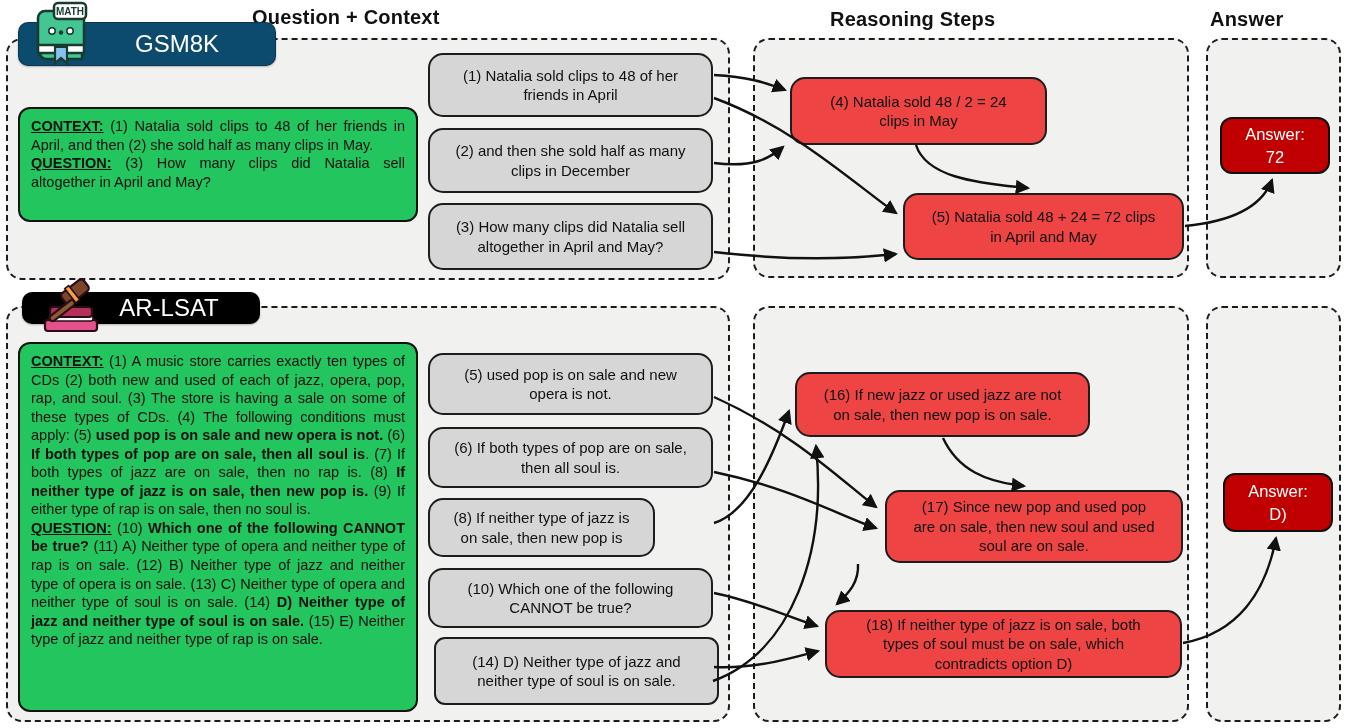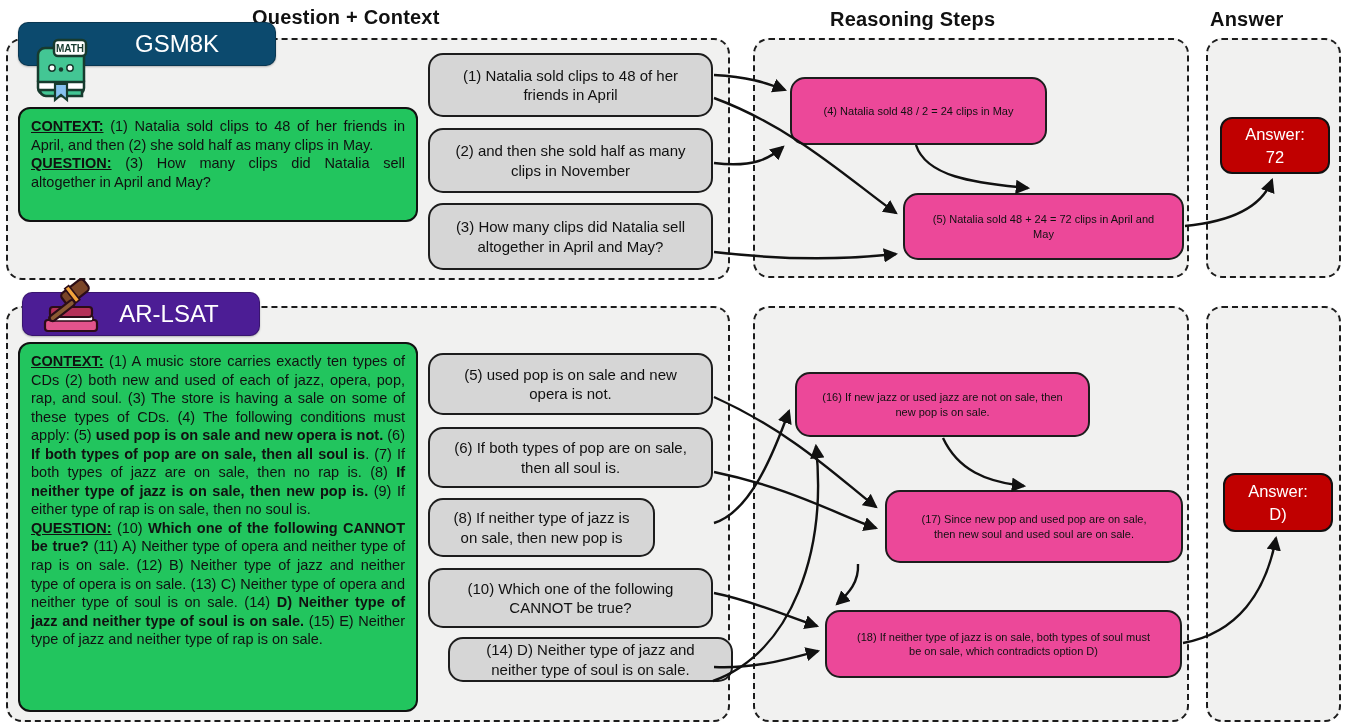--- a/index.html
+++ b/index.html
@@ -10,23 +10,23 @@
   .panel{background:#f1f1f0;border:2px dashed #1c1c1c;border-radius:16px;}
   .badge{border-radius:10px;border:1px solid rgba(0,0,0,.25);color:#fff;
          display:flex;align-items:center;justify-content:center;font-size:24px;
          box-shadow:0 1px 2px rgba(0,0,0,.25);z-index:5;}
   .ctx{background:#22c55e;border:2.5px solid #111;border-radius:12px;padding:8px 11px;
        font-size:14.5px;line-height:1.28;text-align:justify;z-index:3;}
   .rich-para{margin:0;}
   .sentence{background:#d6d6d6;border:2.2px solid #1d1d1d;border-radius:15px;
             display:flex;align-items:center;justify-content:center;text-align:center;
             font-size:15px;line-height:1.3;padding:4px 14px;z-index:3;}
-  .step{background:#ec4899;border:2.2px solid #1d1d1d;border-radius:15px;
+  .step{background:#ef4444;border:2.2px solid #1d1d1d;border-radius:15px;
         display:flex;align-items:center;justify-content:center;text-align:center;
-        font-size:11px;line-height:1.3;padding:4px 24px;z-index:3;}
+        font-size:15px;line-height:1.3;padding:4px 24px;z-index:3;}
   .answer-chip{background:#c00000;border:2.2px solid #111;border-radius:12px;color:#fff;
         display:flex;flex-direction:column;align-items:center;justify-content:center;
         font-size:16.5px;line-height:1.35;z-index:3;}
   .overlay{position:absolute;left:0;top:0;z-index:6;pointer-events:none;}
   .edge{fill:none;stroke:#111;stroke-width:2.4px;}
   .icon-wrap{z-index:7;}
 </style>
 </head>
 <body>
 
@@ -35,56 +35,56 @@
 <div class="abs hdr" style="left:1210px;top:8px;width:126px;">Answer</div>
 
 <div class="abs panel" style="left:6px;top:38px;width:724px;height:242px;"></div>
 <div class="abs panel" style="left:753px;top:38px;width:436px;height:240px;"></div>
 <div class="abs panel" style="left:1206px;top:38px;width:135px;height:240px;"></div>
 
 <div class="abs badge" style="left: 18px; top: 22px; width: 258px; height: 44px; padding-left: 60px; background-color: #0c4a6e;">
   <span>GSM8K</span>
 </div>
 
-<div class="abs icon-wrap" style="left:28px;top:1px;width:66px;height:72px;margin-top:37px;">
+<div class="abs icon-wrap" style="left:28px;top:1px;width:66px;height:72px;">
   <svg width="66" height="66" viewBox="0 0 66 66">
     <rect x="10" y="10" width="46" height="40" rx="7" fill="#43c694" stroke="#173b2e" stroke-width="2.5"></rect>
     <path d="M10 44 h46 v6 a6 6 0 0 1 -6 6 h-34 a6 6 0 0 1 -6 -6 z" fill="#ffffff" stroke="#173b2e" stroke-width="2.5"></path>
     <path d="M12 52 h42 v6 h-36 a6 6 0 0 1 -6 -6 z" fill="#43c694" stroke="#173b2e" stroke-width="2.5"></path>
     <rect x="26" y="2" width="32" height="16" rx="4" fill="#ffffff" stroke="#173b2e" stroke-width="2.5"></rect>
     <text x="42" y="14" text-anchor="middle" font-size="10" font-weight="bold" fill="#173b2e" font-family="Liberation Sans, sans-serif">MATH</text>
     <circle cx="24" cy="30" r="3.2" fill="#ffffff" stroke="#173b2e" stroke-width="1.5"></circle>
     <circle cx="33" cy="31.5" r="2.2" fill="#173b2e"></circle>
     <circle cx="42" cy="30" r="3.2" fill="#ffffff" stroke="#173b2e" stroke-width="1.5"></circle>
     <path d="M27 46 h12 v16 l-6 -5 l-6 5 z" fill="#86c1ef" stroke="#173b2e" stroke-width="2.2"></path>
   </svg>
 </div>
 
 <div class="abs ctx" style="left:18px;top:107px;width:400px;height:115px;">
     <div class="rich-para"><span style="font-weight: 700; text-decoration: underline;">CONTEXT:</span><span> (1) Natalia sold clips to 48 of her friends in April, and then (2) she sold half as many clips in May.</span></div>
     <div class="rich-para"><span style="font-weight: 700; text-decoration: underline;">QUESTION:</span><span> (3) How many clips did Natalia sell altogether in April and May?</span></div>
   </div>
 
 <div class="abs sentence" style="left:428px;top:53px;width:285px;height:64px;">(1) Natalia sold clips to 48 of her friends in April</div>
-<div class="abs sentence" style="left:428px;top:128px;width:285px;height:65px;">(2) and then she sold half as many clips in November</div>
+<div class="abs sentence" style="left:428px;top:128px;width:285px;height:65px;">(2) and then she sold half as many clips in December</div>
 <div class="abs sentence" style="left:428px;top:203px;width:285px;height:67px;">(3) How many clips did Natalia sell altogether in April and May?</div>
 
 <div class="abs step" style="left:790px;top:77px;width:257px;height:68px;">(4) Natalia sold 48 / 2 = 24 clips in May</div>
 <div class="abs step" style="left:903px;top:193px;width:281px;height:67px;">(5) Natalia sold 48 + 24 = 72 clips in April and May</div>
 
 <div class="abs answer-chip" style="left: 1220px; top: 117px; width: 110px; height: 57px; background-color: rgb(192, 0, 0);">
   <div>Answer:</div>
   <div>72</div>
 </div>
 
 <div class="abs panel" style="left:6px;top:306px;width:724px;height:416px;"></div>
 <div class="abs panel" style="left:753px;top:306px;width:436px;height:416px;"></div>
 <div class="abs panel" style="left:1206px;top:306px;width:135px;height:416px;"></div>
 
-<div class="abs badge" style="left: 22px; top: 292px; width: 238px; height: 44px; padding-left: 56px; background-color: #4c1d95;">
+<div class="abs badge" style="left: 22px; top: 292px; width: 238px; height: 32px; padding-left: 56px; background-color: #000000;">
   <span>AR-LSAT</span>
 </div>
 
 <div class="abs icon-wrap" style="left:33px;top:276px;width:72px;height:62px;">
   <svg width="72" height="62" viewBox="0 0 72 62">
     <rect x="12" y="44" width="52" height="11" rx="3" fill="#e2538c" stroke="#2b0d17" stroke-width="2.2"></rect>
     <rect x="16" y="40" width="44" height="5" rx="2" fill="#ffffff" stroke="#2b0d17" stroke-width="1.6"></rect>
     <rect x="17" y="31" width="42" height="10" rx="3" fill="#b43058" stroke="#2b0d17" stroke-width="2.2"></rect>
     <g transform="rotate(-38 42 16)">
       <rect x="28" y="9" width="28" height="14" rx="4" fill="#7a4528" stroke="#2b0d17" stroke-width="2.2"></rect>
@@ -98,21 +98,21 @@
 
 <div class="abs ctx" style="left:18px;top:342px;width:400px;height:370px;">
     <div class="rich-para"><span style="font-weight: 700; text-decoration: underline;">CONTEXT:</span><span> (1) A music store carries exactly ten types of CDs (2) both new and used of each of jazz, opera, pop, rap, and soul. (3) The store is having a sale on some of these types of CDs. (4) The following conditions must apply: (5) </span><span style="font-weight: 700;">used pop is on sale and new opera is not.</span><span> (6) </span><span style="font-weight: 700;">If both types of pop are on sale, then all soul is</span><span>. (7) If both types of jazz are on sale, then no rap is. (8) </span><span style="font-weight: 700;">If neither type of jazz is on sale, then new pop is.</span><span> (9) If either type of rap is on sale, then no soul is.</span></div>
     <div class="rich-para"><span style="font-weight: 700; text-decoration: underline;">QUESTION:</span><span> (10) </span><span style="font-weight: 700;">Which one of the following CANNOT be true?</span><span> (11) A) Neither type of opera and neither type of rap is on sale. (12) B) Neither type of jazz and neither type of opera is on sale. (13) C) Neither type of opera and neither type of soul is on sale. (14) </span><span style="font-weight: 700;">D) Neither type of jazz and neither type of soul is on sale.</span><span> (15) E) Neither type of jazz and neither type of rap is on sale.</span></div>
   </div>
 
 <div class="abs sentence" style="left:428px;top:353px;width:285px;height:62px;">(5) used pop is on sale and new opera is not.</div>
 <div class="abs sentence" style="left:428px;top:427px;width:285px;height:61px;">(6) If both types of pop are on sale, then all soul is.</div>
 <div class="abs sentence" style="left:428px;top:498px;width:227px;height:59px;">(8) If neither type of jazz is on sale, then new pop is</div>
 <div class="abs sentence" style="left:428px;top:568px;width:285px;height:60px;">(10) Which one of the following CANNOT be true?</div>
-<div class="abs sentence" style="left:448px;top:637px;width:285px;height:45px;">(14) D) Neither type of jazz and neither type of soul is on sale.</div>
+<div class="abs sentence" style="left:434px;top:637px;width:285px;height:68px;border-radius:11px;">(14) D) Neither type of jazz and neither type of soul is on sale.</div>
 
 <div class="abs step" style="left:795px;top:372px;width:295px;height:65px;">(16) If new jazz or used jazz are not on sale, then new pop is on sale.</div>
 <div class="abs step" style="left:885px;top:490px;width:298px;height:73px;text-align:center;">(17) Since new pop and used pop are on sale, then new soul and used soul are on sale.</div>
 <div class="abs step" style="left:825px;top:610px;width:357px;height:68px;">(18) If neither type of jazz is on sale, both types of soul must be on sale, which contradicts option D)</div>
 
 <div class="abs answer-chip" style="left: 1223px; top: 473px; width: 110px; height: 59px; background-color: rgb(192, 0, 0);">
   <div>Answer:</div>
   <div>D)</div>
 </div>
 

